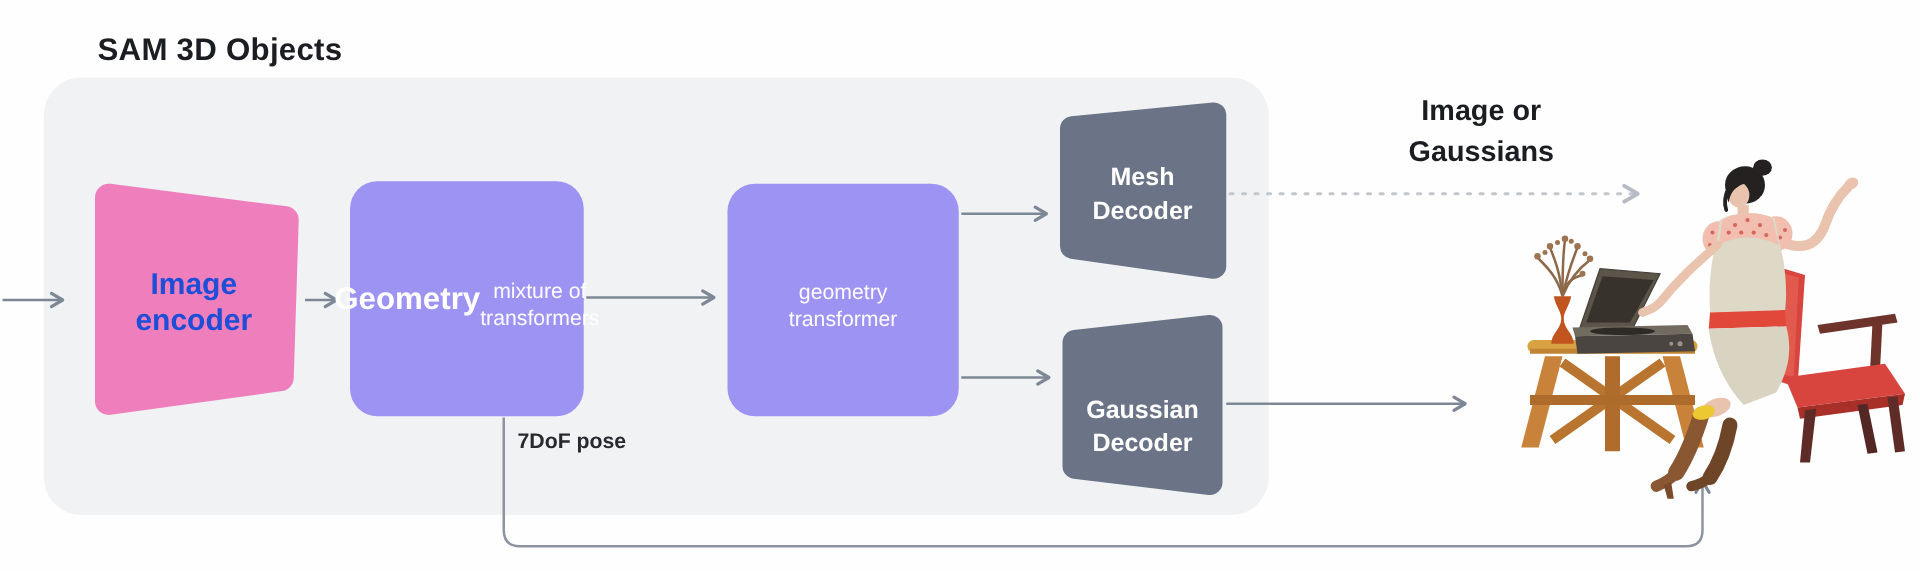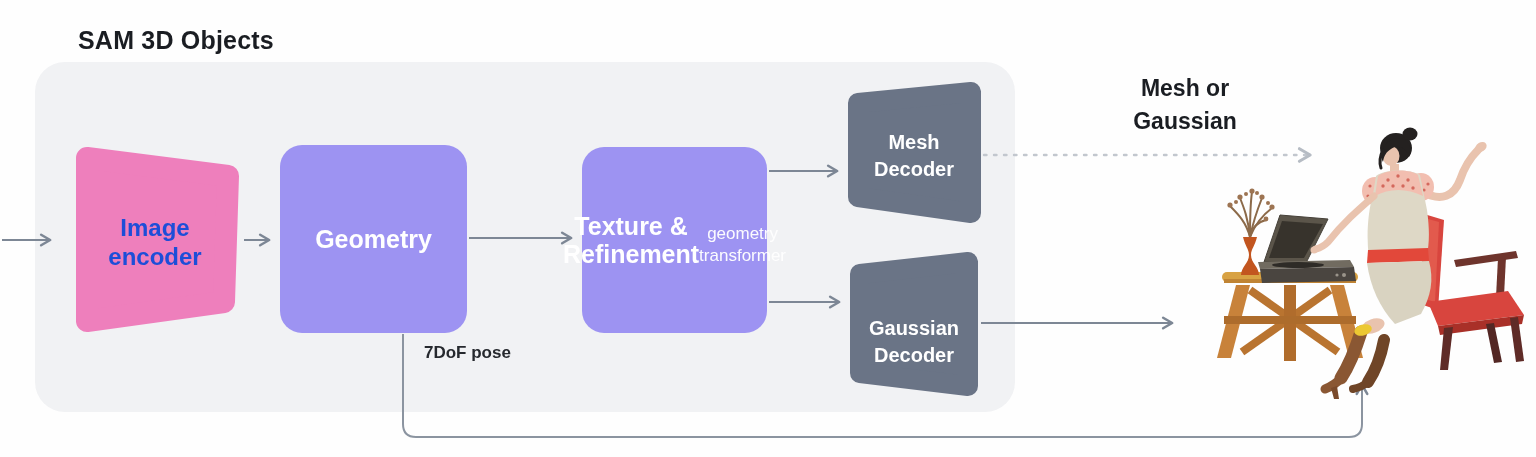--- a/index.html
+++ b/index.html
@@ -37,21 +37,21 @@
   }
   .decoder-label {
     width:112px; text-align:center; color:#ffffff;
     font-size:20px; font-weight:bold; line-height:1.35;
   }
   .mesh-label { left:858px; top:129px; }
   .gaussian-label { left:858px; top:299px;margin-top:16px; }
 
   .annotation { color:#26292e; font-size:17px; font-weight:600; line-height:1.3; }
   .coarse-label { left:464px; top:181px; width:114px; text-align:center; }
-  .pose-label { left:424px; top:342px; }
+  .pose-label { left:414px; top:342px; }
   .output-label {
     left:1103px; top:72px; width:164px; text-align:center;
     font-size:23px; font-weight:bold; color:#1a1d22; line-height:1.45;
   }
   .illustration { left:1198px; top:118px; width:340px; height:290px; }
 </style>
 </head>
 <body>
 
 <div class="stage">
@@ -77,32 +77,32 @@
     <line x1="469" y1="238" x2="571" y2="238" stroke="#7d8795" stroke-width="2" marker-end="url(#ah)"></line>
     <line x1="769" y1="171" x2="837" y2="171" stroke="#7d8795" stroke-width="2" marker-end="url(#ah)"></line>
     <line x1="769" y1="302" x2="839" y2="302" stroke="#7d8795" stroke-width="2" marker-end="url(#ah)"></line>
     <line x1="984" y1="155" x2="1310" y2="155" stroke="#c2c7ce" stroke-width="2.4" stroke-linecap="round" stroke-dasharray="2.5 7.5" marker-end="url(#ah-light)"></line>
     <line x1="981" y1="323" x2="1172" y2="323" stroke="#7d8795" stroke-width="2" marker-end="url(#ah)"></line>
     <path d="M403,334 L403,424 Q403,437 416,437 L1349,437 Q1362,437 1362,424 L1362,385" fill="none" stroke="#8b94a0" stroke-width="2" marker-end="url(#ah)"></path>
   </svg>
 
   <div class="abs node node-geometry">
     <div class="node-title">Geometry</div>
+    <div class="node-subtitle">mixture of transformers</div>
   </div>
   <div class="abs node node-texture">
-    <div class="node-title">Texture &amp; Refinement</div>
     <div class="node-subtitle">geometry transformer</div>
   </div>
 
   <div class="abs diagram-title">SAM 3D Objects</div>
   <div class="abs encoder-label">Image encoder</div>
   <div class="abs decoder-label mesh-label">Mesh Decoder</div>
   <div class="abs decoder-label gaussian-label">Gaussian Decoder</div>
   <div class="abs annotation pose-label">7DoF pose</div>
-  <div class="abs output-label">Mesh or Gaussian</div>
+  <div class="abs output-label">Image or Gaussians</div>
 
   <svg class="abs illustration" viewBox="0 0 340 290">
 
     <g>
       <polygon points="226,96 246,102 240,192 222,186" fill="#d8453e"></polygon>
       <polygon points="230,101 241,104 237,184 227,181" fill="#e25a4d"></polygon>
     </g>
 
     <g>
       <polygon points="38,167 52,167 33,240 19,240" fill="#c8823a"></polygon>

